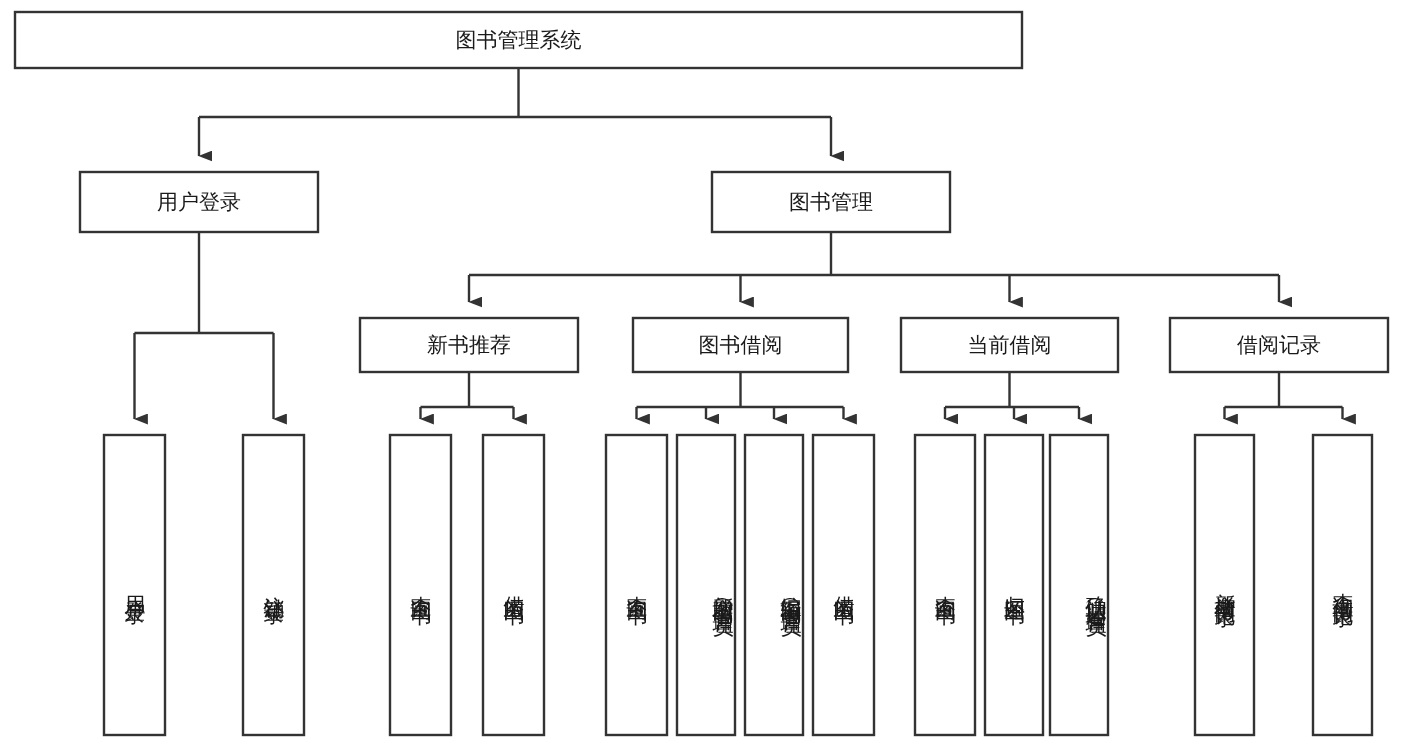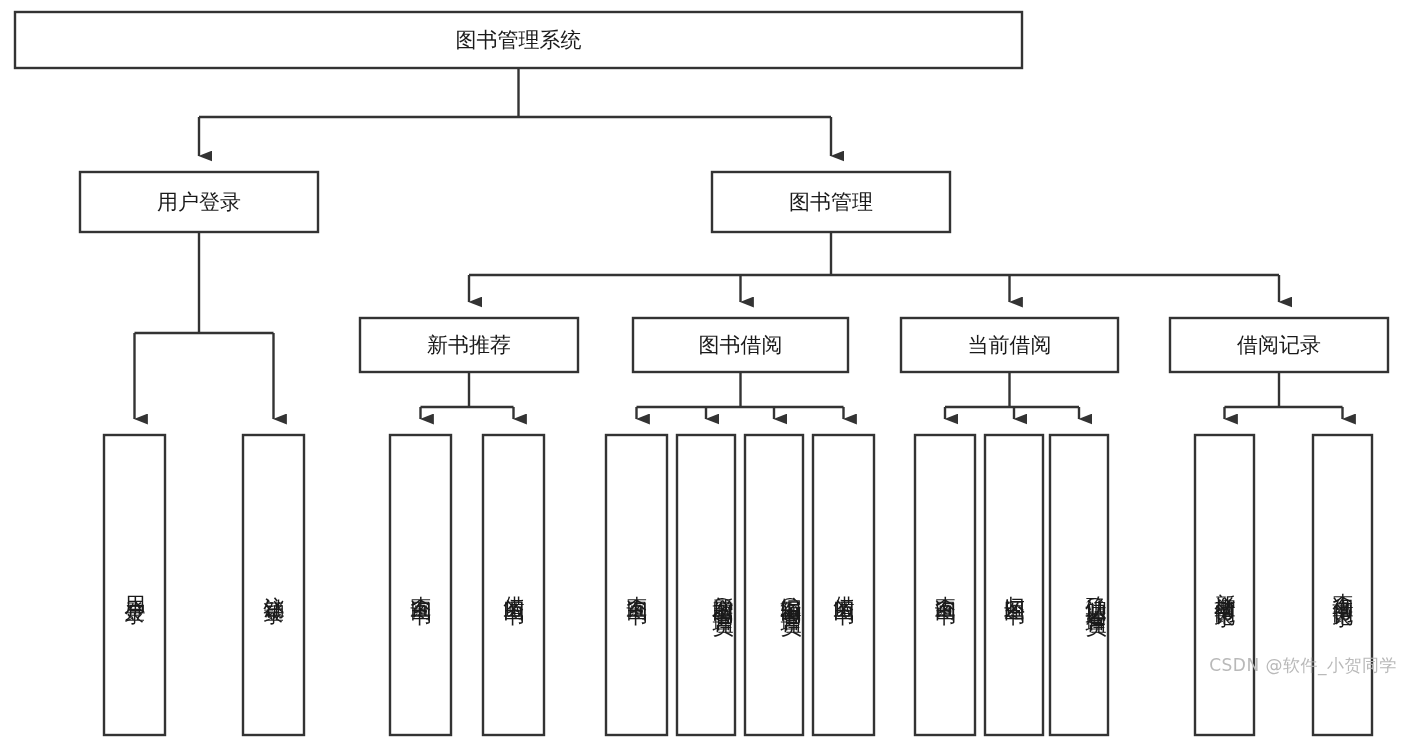--- a/index.html
+++ b/index.html
@@ -199,15 +199,14 @@
   <div class="vlabel" style="left:606px; top:435px; width:61px; height:300px;">查询图书</div>
   <div class="vlabel" style="left:677px; top:435px; width:58px; height:300px; align-items:flex-start; padding-top:14px; box-sizing:border-box;">新增图书（管理员）</div>
   <div class="vlabel" style="left:745px; top:435px; width:58px; height:300px; align-items:flex-start; padding-top:14px; box-sizing:border-box;">编辑图书（管理员）</div>
   <div class="vlabel" style="left:813px; top:435px; width:61px; height:300px;">借阅图书</div>
   <div class="vlabel" style="left:915px; top:435px; width:60px; height:300px;">查询图书</div>
   <div class="vlabel" style="left:985px; top:435px; width:58px; height:300px;">归还图书</div>
   <div class="vlabel" style="left:1050px; top:435px; width:58px; height:300px; align-items:flex-start; padding-top:14px; box-sizing:border-box;">确认归还（管理员）</div>
   <div class="vlabel" style="left:1195px; top:435px; width:59px; height:300px;">新增借阅记录</div>
   <div class="vlabel" style="left:1313px; top:435px; width:59px; height:300px;">查询借阅记录</div>
 
-  <div class="watermark">CSDN @软件_小贺同学</div>
 
 </div>
 
 </body></html>

